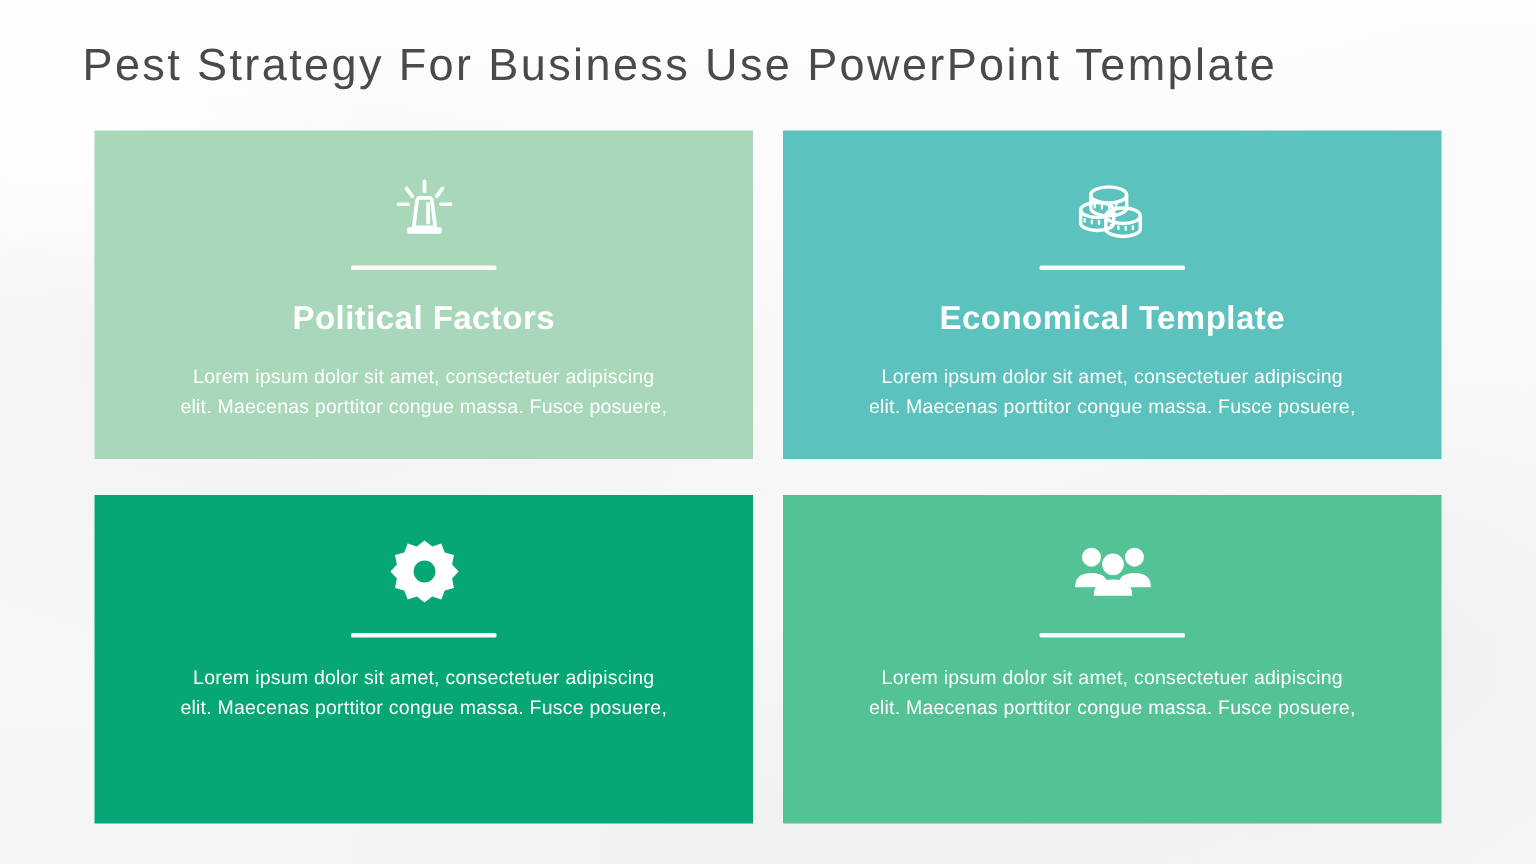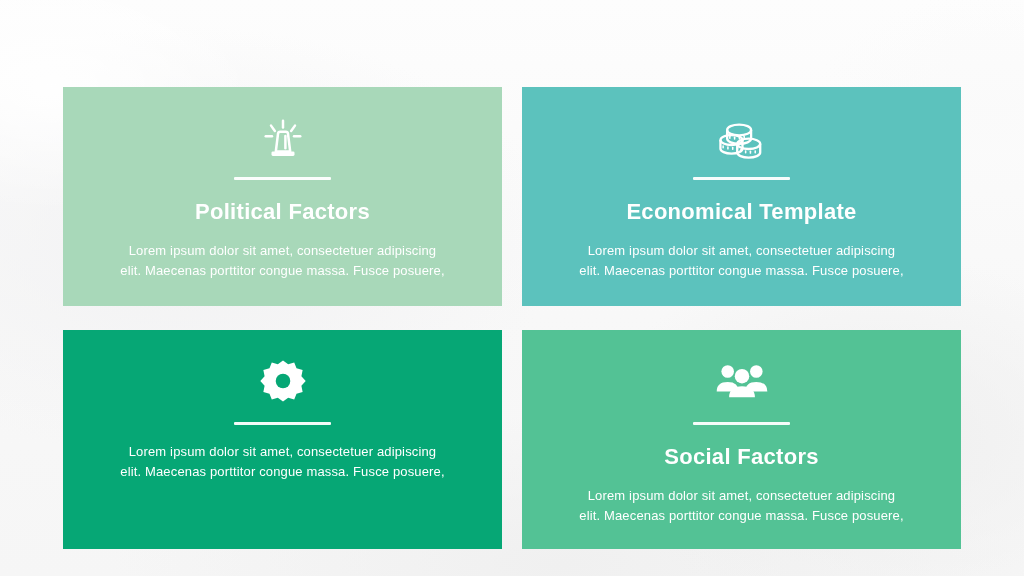--- a/index.html
+++ b/index.html
@@ -116,20 +116,21 @@
   .card.row2 .card-divider {
     margin-top: 12px;
   }
 </style>
 </head>
 <body>
 
 <div class="slide">
   <div class="bg-wash"></div>
 
+  <div class="slide-title" style="color: rgb(74, 74, 74);">Pest Strategy For Business Use PowerPoint Template</div>
 
   <div class="grid">
 
     <div class="card" id="card-0" style="background-color: rgb(168, 216, 185); color: rgb(255, 255, 255);">
       <div class="card-icon">
         <svg width="46" height="46" viewBox="0 0 48 48" aria-hidden="true">
           <g fill="none" stroke="#ffffff" stroke-width="2.6" stroke-linecap="round">
             <line x1="24" y1="4" x2="24" y2="11"></line>
             <line x1="11.5" y1="9" x2="15.5" y2="14.5"></line>
             <line x1="36.5" y1="9" x2="32.5" y2="14.5"></line>
@@ -202,18 +203,17 @@
 
             <circle cx="43" cy="12" r="6.6"></circle>
             <path d="M31.5 33 q0 -10 11.5 -10 q11.5 0 11.5 10 Z"></path>
 
             <circle cx="28" cy="17" r="7.6"></circle>
             <path d="M14.5 39 q0 -11.5 13.5 -11.5 q13.5 0 13.5 11.5 Z"></path>
           </g>
         </svg>
       </div>
       <div class="card-divider"></div>
-      <div class="card-heading">Social Factors</div>
       <div class="card-body">Lorem ipsum dolor sit amet, consectetuer adipiscing elit. Maecenas porttitor congue massa. Fusce posuere,</div>
     </div>
 
   </div>
 </div>
 
 </body></html>

